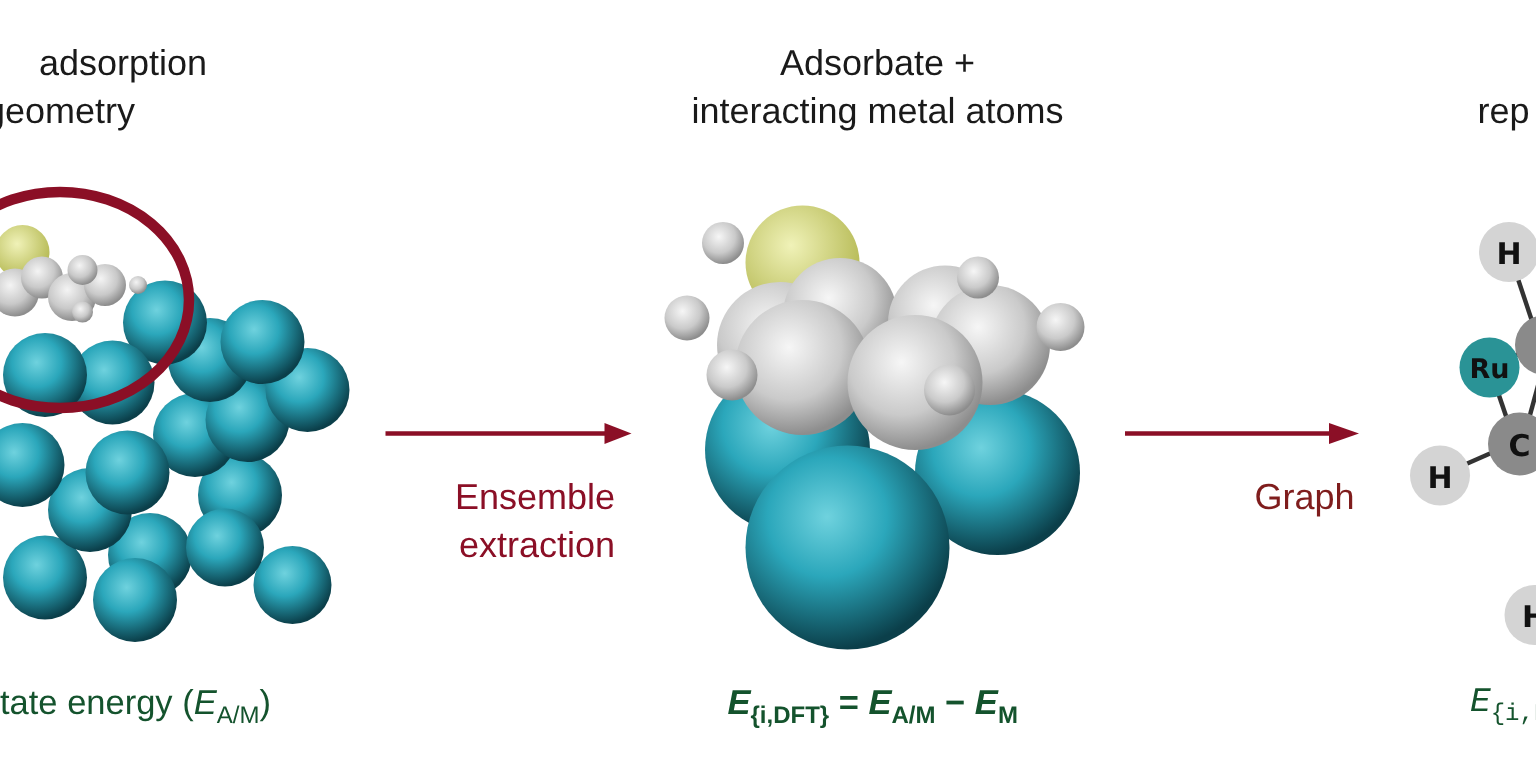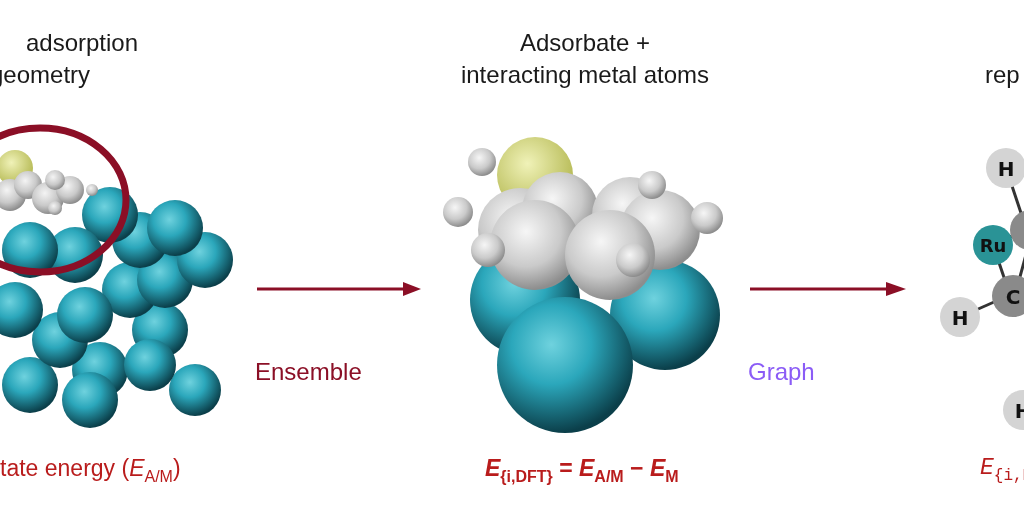--- a/index.html
+++ b/index.html
@@ -1,22 +1,22 @@
 <!DOCTYPE html>
 <html><head>
 <meta charset="utf-8">
 <style>
   html, body { margin: 0; padding: 0; background: #ffffff; }
   body { width: 1024px; height: 511px; overflow: hidden; position: relative;
          font-family: "Liberation Sans", "DejaVu Sans", sans-serif; color: #111; }
   .label { position: absolute; text-align: center; font-size: 24px; line-height: 32px; color: #1a1a1a; }
-  .eq { position: absolute; font-size: 23px; color: #b91c1c; white-space: nowrap; }
+  .eq { position: absolute; font-size: 23px; color: #14532d; white-space: nowrap; }
   .eq i { font-style: italic; }
   .eq sub { font-size: 16px; vertical-align: -6px; }
-  .arrow-label { position: absolute; text-align: left; font-size: 24px; line-height: 32px; margin-top: 40px; }
+  .arrow-label { position: absolute; text-align: right; font-size: 24px; line-height: 32px; }
   svg { position: absolute; }
 </style>
 </head>
 <body>
 
 <div class="label" style="left:-10px; top:27px; width:170px;">
   <div style="padding-left:14px;">adsorption</div>
   <div style="text-align:left; padding-left:0;">geometry</div>
 </div>
 
@@ -71,20 +71,21 @@
 <div class="eq" style="left:0; top:455px;">
   <span>tate energy (</span><i>E</i><sub>A/M</sub><span>)</span>
 </div>
 
 <svg width="170" height="20" style="left:255px; top:279px;">
   <line x1="2" y1="10" x2="150" y2="10" stroke="#8b0f26" stroke-width="3"></line>
   <polygon points="148,3 166,10 148,17" fill="#8b0f26"></polygon>
 </svg>
 <div class="arrow-label" style="left:255px; top:316px; width:155px; color:#8b0f26;">
   <div>Ensemble</div>
+  <div>extraction</div>
 </div>
 
 <div class="label" style="left:420px; top:27px; width:330px;">
   <div>Adsorbate +</div>
   <div>interacting metal atoms</div>
 </div>
 
 <svg width="310" height="310" style="left:430px; top:130px;">
   <defs>
     <radialGradient id="gM2" cx="40%" cy="35%" r="65%">
@@ -121,21 +122,21 @@
 </svg>
 
 <div class="eq" style="left:485px; top:455px;font-weight:bold;">
   <i>E</i><sub>{i,DFT}</sub><span> = </span><i>E</i><sub>A/M</sub><span> − </span><i>E</i><sub>M</sub>
 </div>
 
 <svg width="170" height="20" style="left:748px; top:279px;">
   <line x1="2" y1="10" x2="140" y2="10" stroke="#8b0f26" stroke-width="3"></line>
   <polygon points="138,3 158,10 138,17" fill="#8b0f26"></polygon>
 </svg>
-<div class="arrow-label" style="left:748px; top:316px; width:155px; color:#8b5cf6;">
+<div class="arrow-label" style="left:748px; top:316px; width:155px; color:#7f1d1d;">
   <div>Graph</div>
 </div>
 
 <div class="label" style="left:985px; top:59px; width:60px; text-align:left;">
   <div>rep</div>
 </div>
 
 <svg width="104" height="300" style="left:920px; top:130px;">
   <line x1="86" y1="38" x2="105" y2="95" stroke="#333" stroke-width="3"></line>
   <line x1="73" y1="115" x2="105" y2="100" stroke="#333" stroke-width="3"></line>

